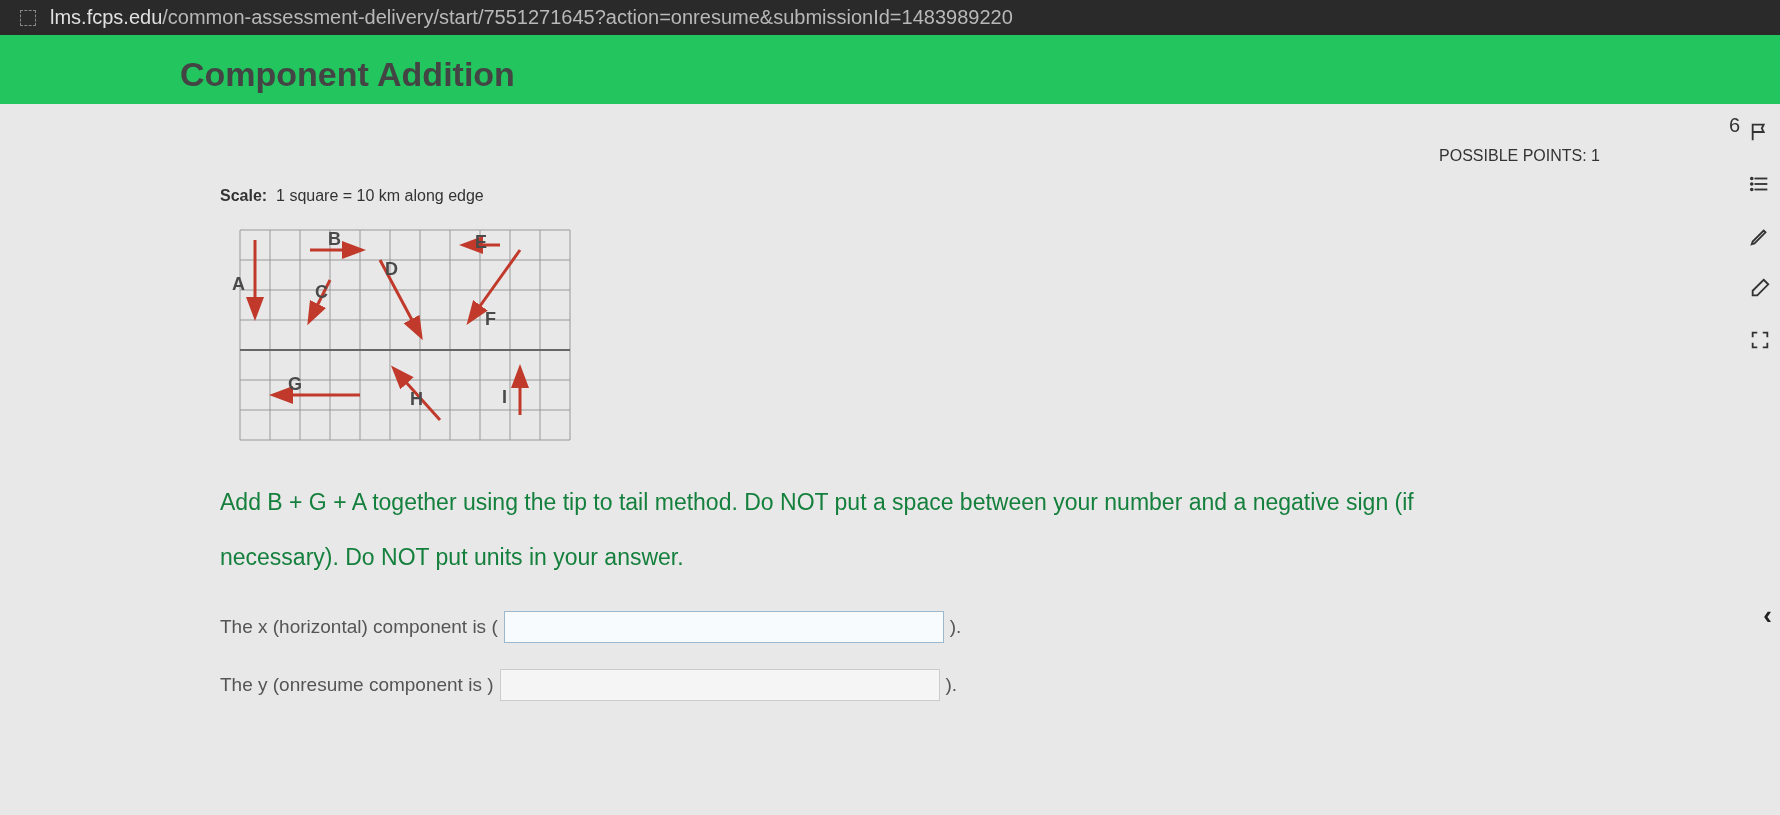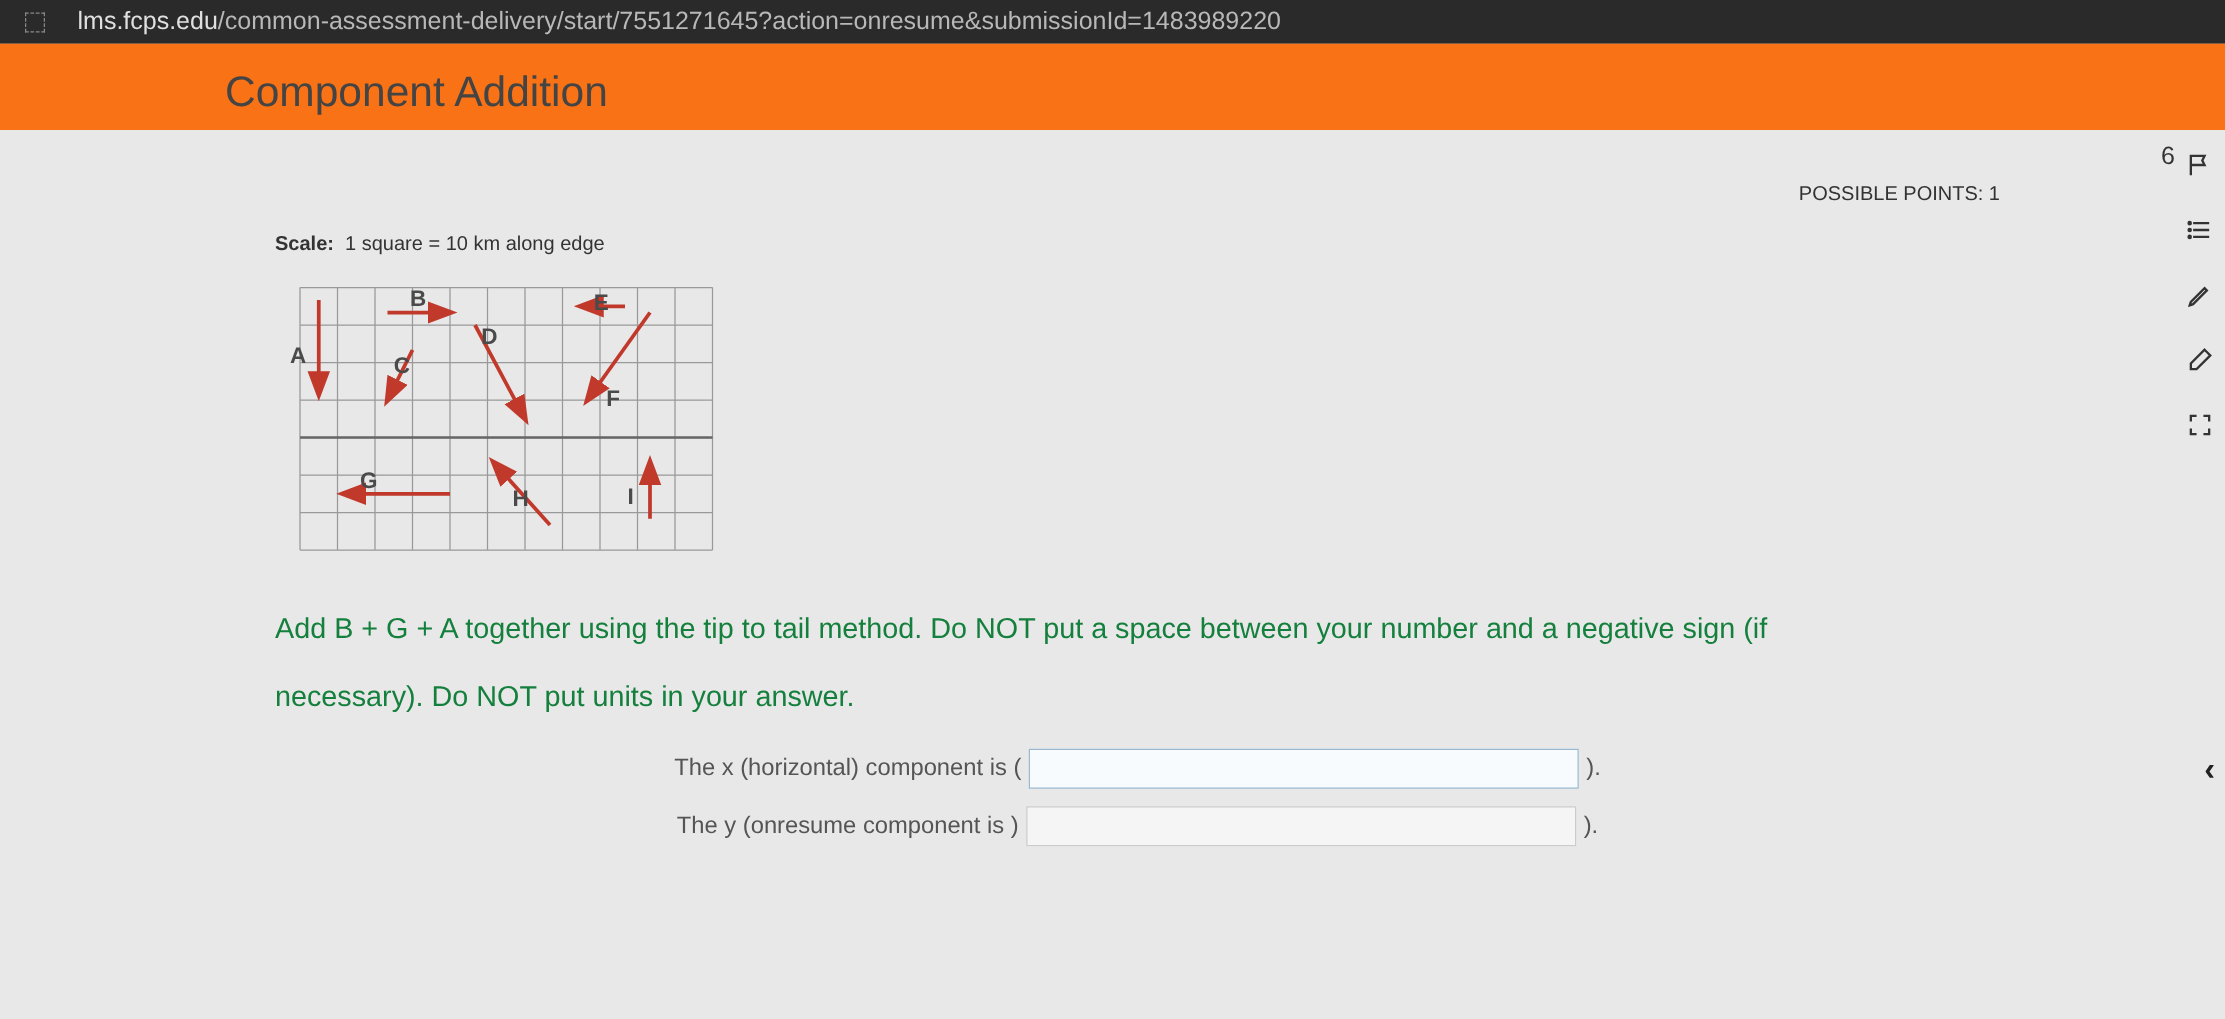--- a/index.html
+++ b/index.html
@@ -11,37 +11,37 @@
       overflow: hidden;
     }
     .url-bar {
       background: #2a2a2a;
       color: #b8b8b8;
       padding: 6px 20px;
       font-size: 20px;
       font-family: Arial, sans-serif;
       display: flex;
       align-items: center;
-      gap: 26px;
+      gap: 14px;
     }
     .url-icon {
       width: 16px;
       height: 16px;
       border: 1px dashed #888;
       display: inline-block;
     }
     .url-text .highlight {
       color: #e0e0e0;
     }
     .page-header {
-      background: #f97316;
+      background: #22c55e;
       padding: 20px 180px 10px 180px;
       font-size: 34px;
       color: #444;
-      font-weight: 400;
+      font-weight: 700;
     }
     .top-meta {
       display: flex;
       justify-content: flex-end;
       padding: 10px 40px 0 0;
       font-size: 20px;
       color: #333;
     }
     .content {
       padding: 10px 180px 20px 220px;
@@ -69,27 +69,26 @@
       position: relative;
     }
     .instructions {
       margin-top: 25px;
       font-size: 23px;
       color: #15803d;
       line-height: 2.4;
       max-width: 1200px;
     }
     .answer-row {
-      margin-top: 14px;
+      margin-top: 26px;
       font-size: 19px;
       color: #555;
       display: flex;
       align-items: center;
       gap: 6px;
-      justify-content: center;
     }
     .answer-row input {
       width: 440px;
       height: 32px;
       border: 1px solid #9ab8d0;
       background: #f8fbfd;
       padding: 4px 8px;
       font-size: 16px;
     }
     .answer-row.second input {

